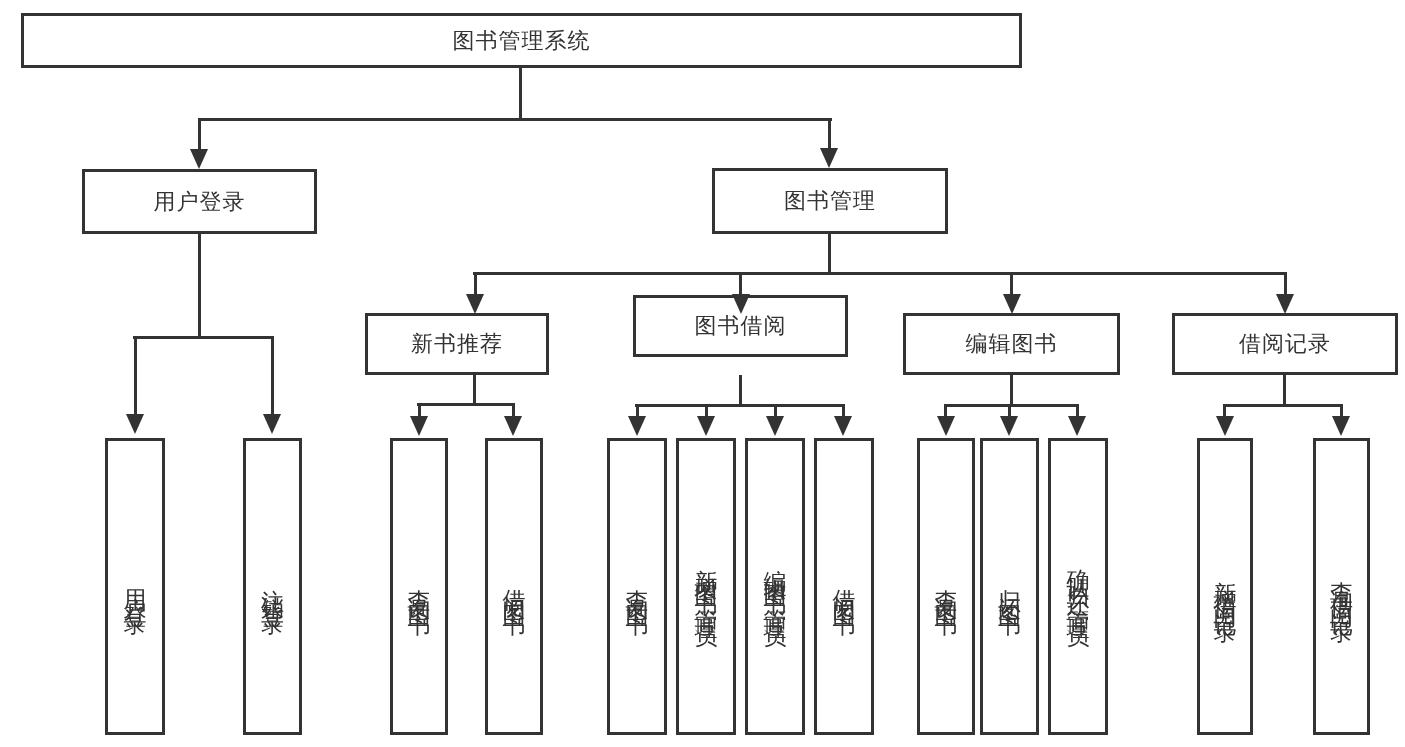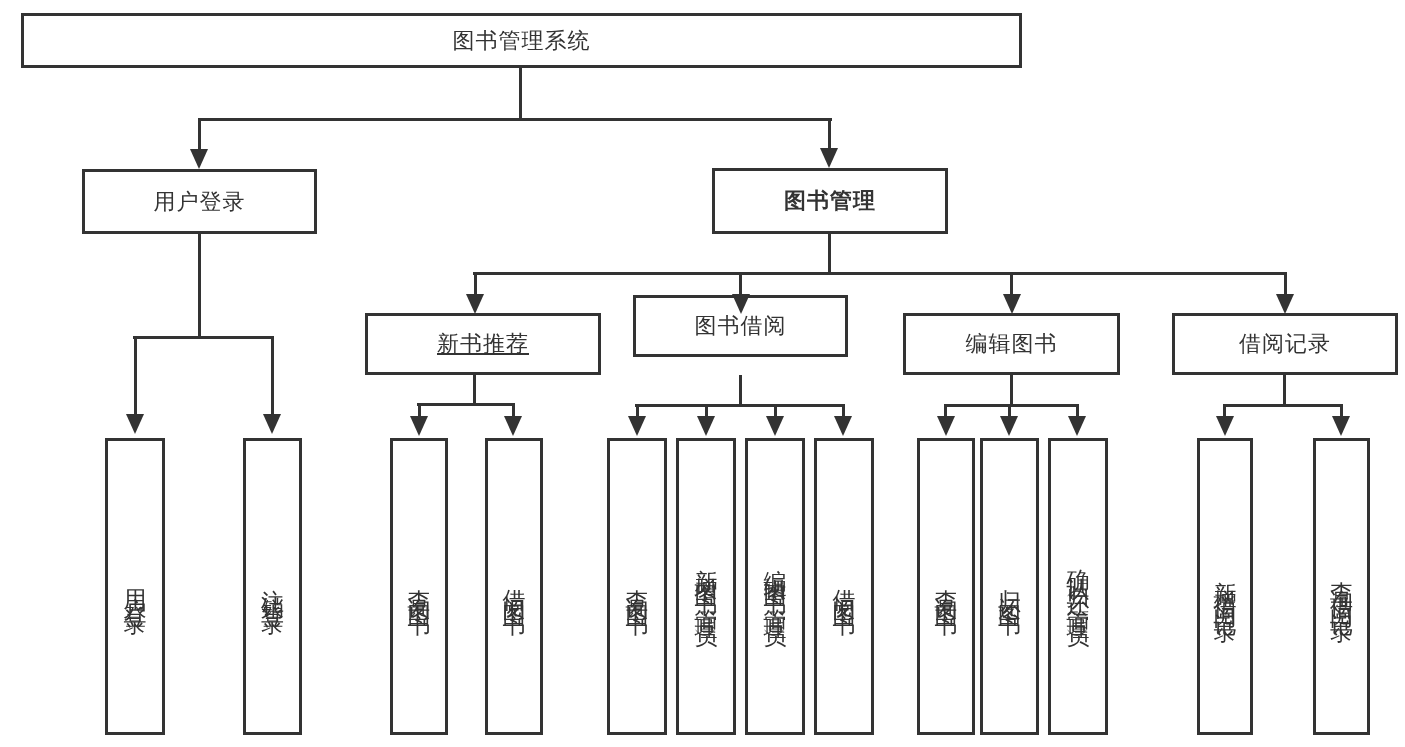--- a/index.html
+++ b/index.html
@@ -60,25 +60,25 @@
 <div class="canvas">
 
   <div class="node" style="left:21px;top:13px;width:1001px;height:55px;">
     <span>图书管理系统</span>
   </div>
 
   <div class="node" style="left:82px;top:169px;width:235px;height:65px;">
     <span>用户登录</span>
   </div>
 
-  <div class="node" style="left:712px;top:168px;width:236px;height:66px;font-weight:bold;">
+  <div class="node" style="left:712px;top:168px;width:236px;height:66px;">
     <span>图书管理</span>
   </div>
 
-  <div class="node" style="left:365px;top:313px;width:236px;height:62px;text-decoration:underline;">
+  <div class="node" style="left:365px;top:313px;width:184px;height:62px;">
     <span>新书推荐</span>
   </div>
 
   <div class="node" style="left:633px;top:295px;width:215px;height:62px;">
     <span>图书借阅</span>
   </div>
 
   <div class="node" style="left:903px;top:313px;width:217px;height:62px;">
     <span>编辑图书</span>
   </div>

